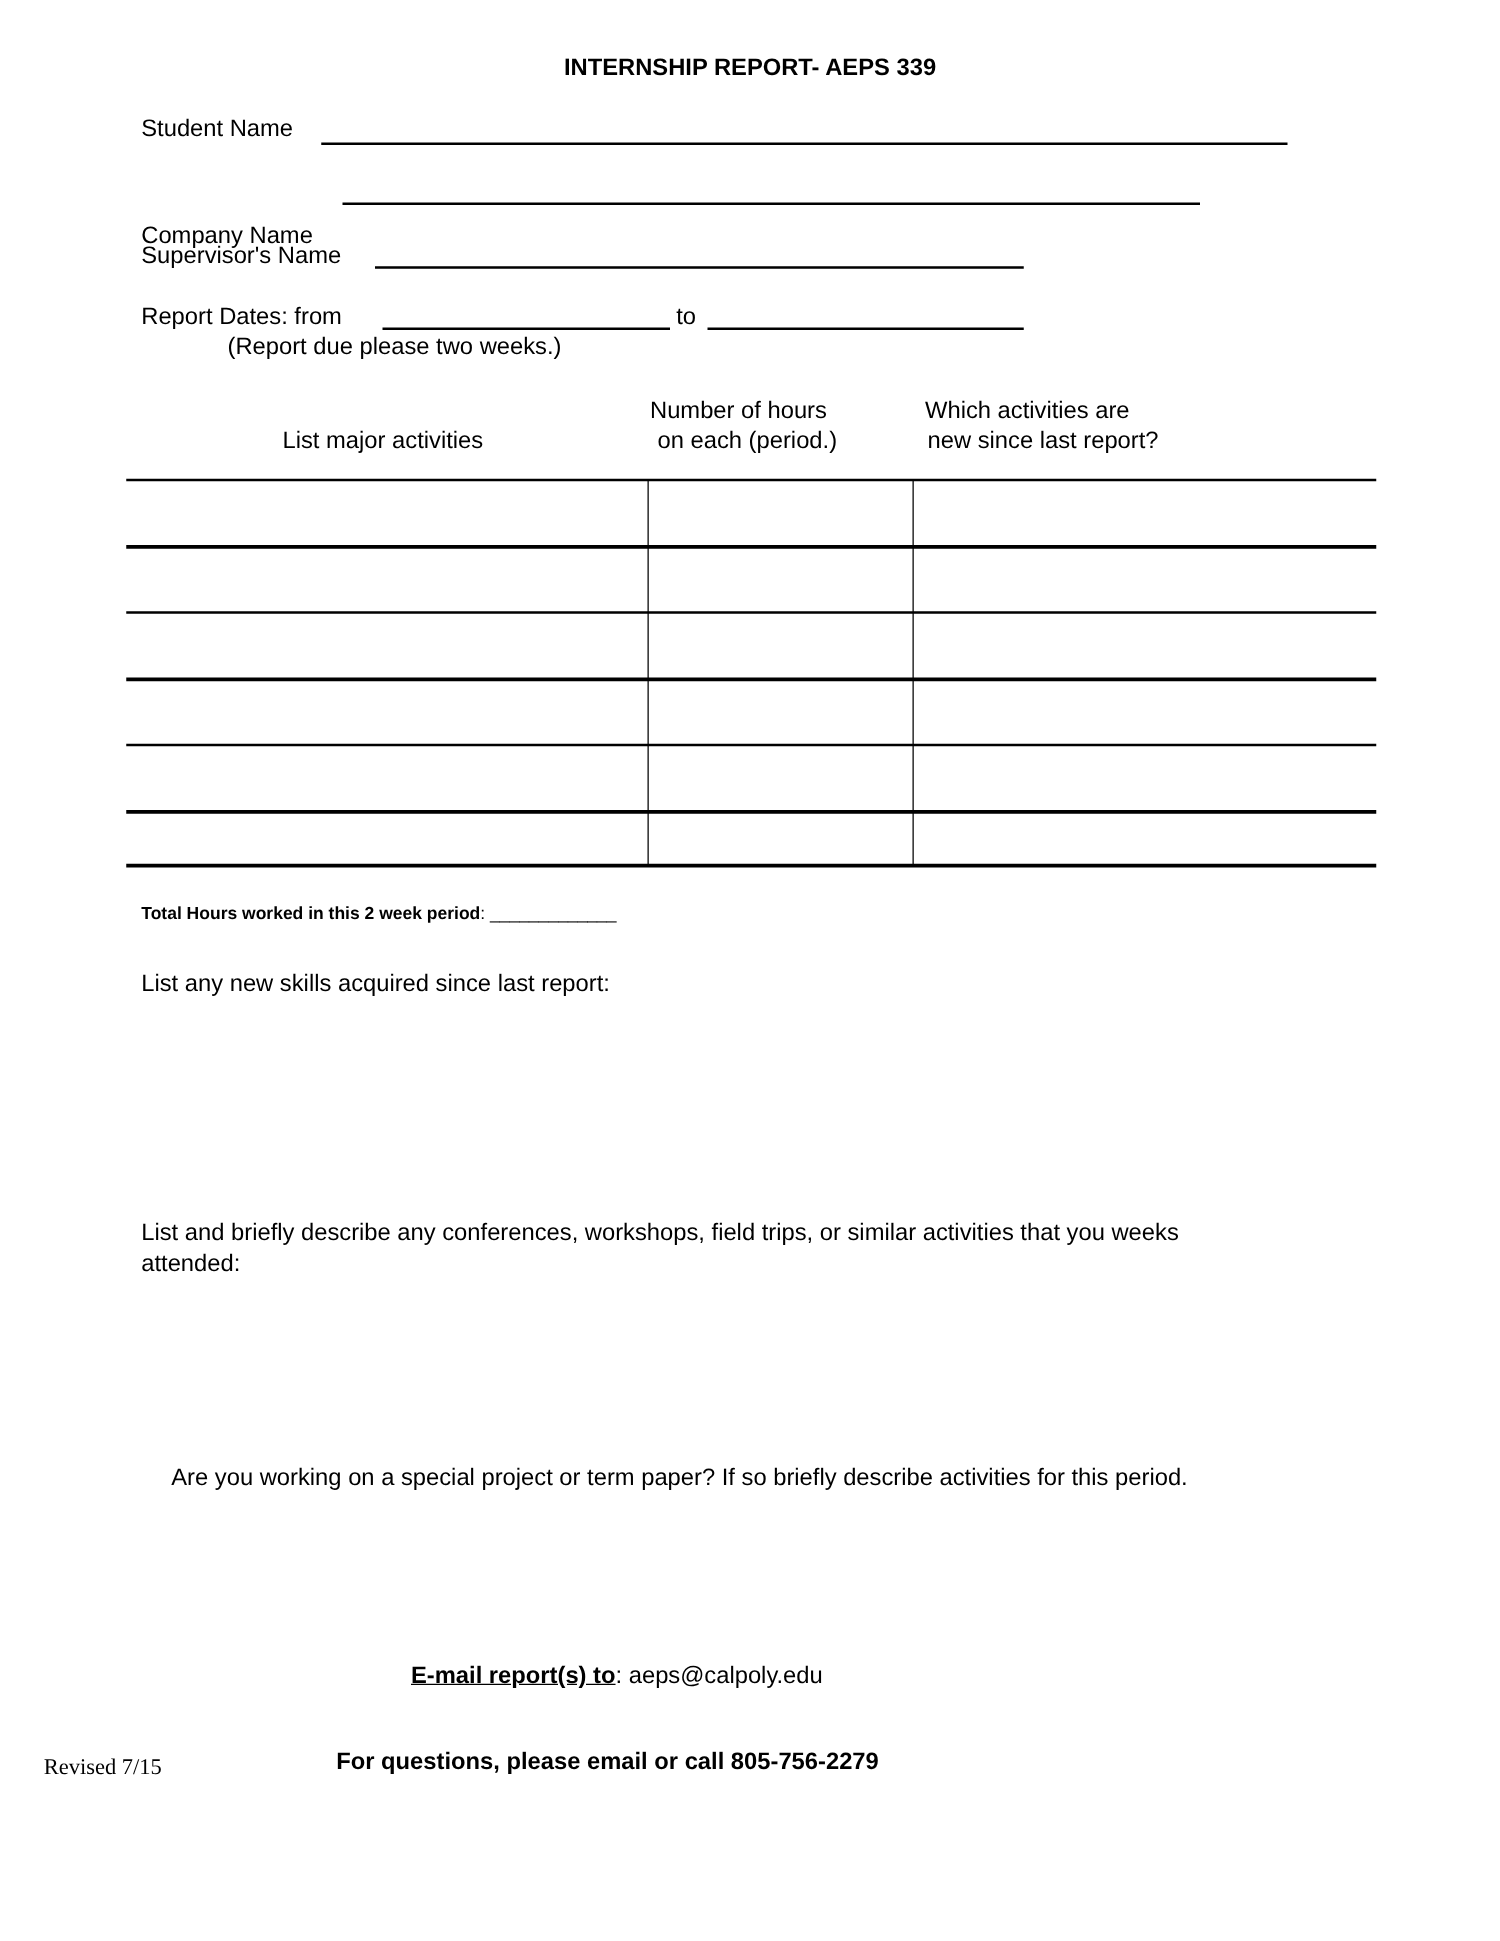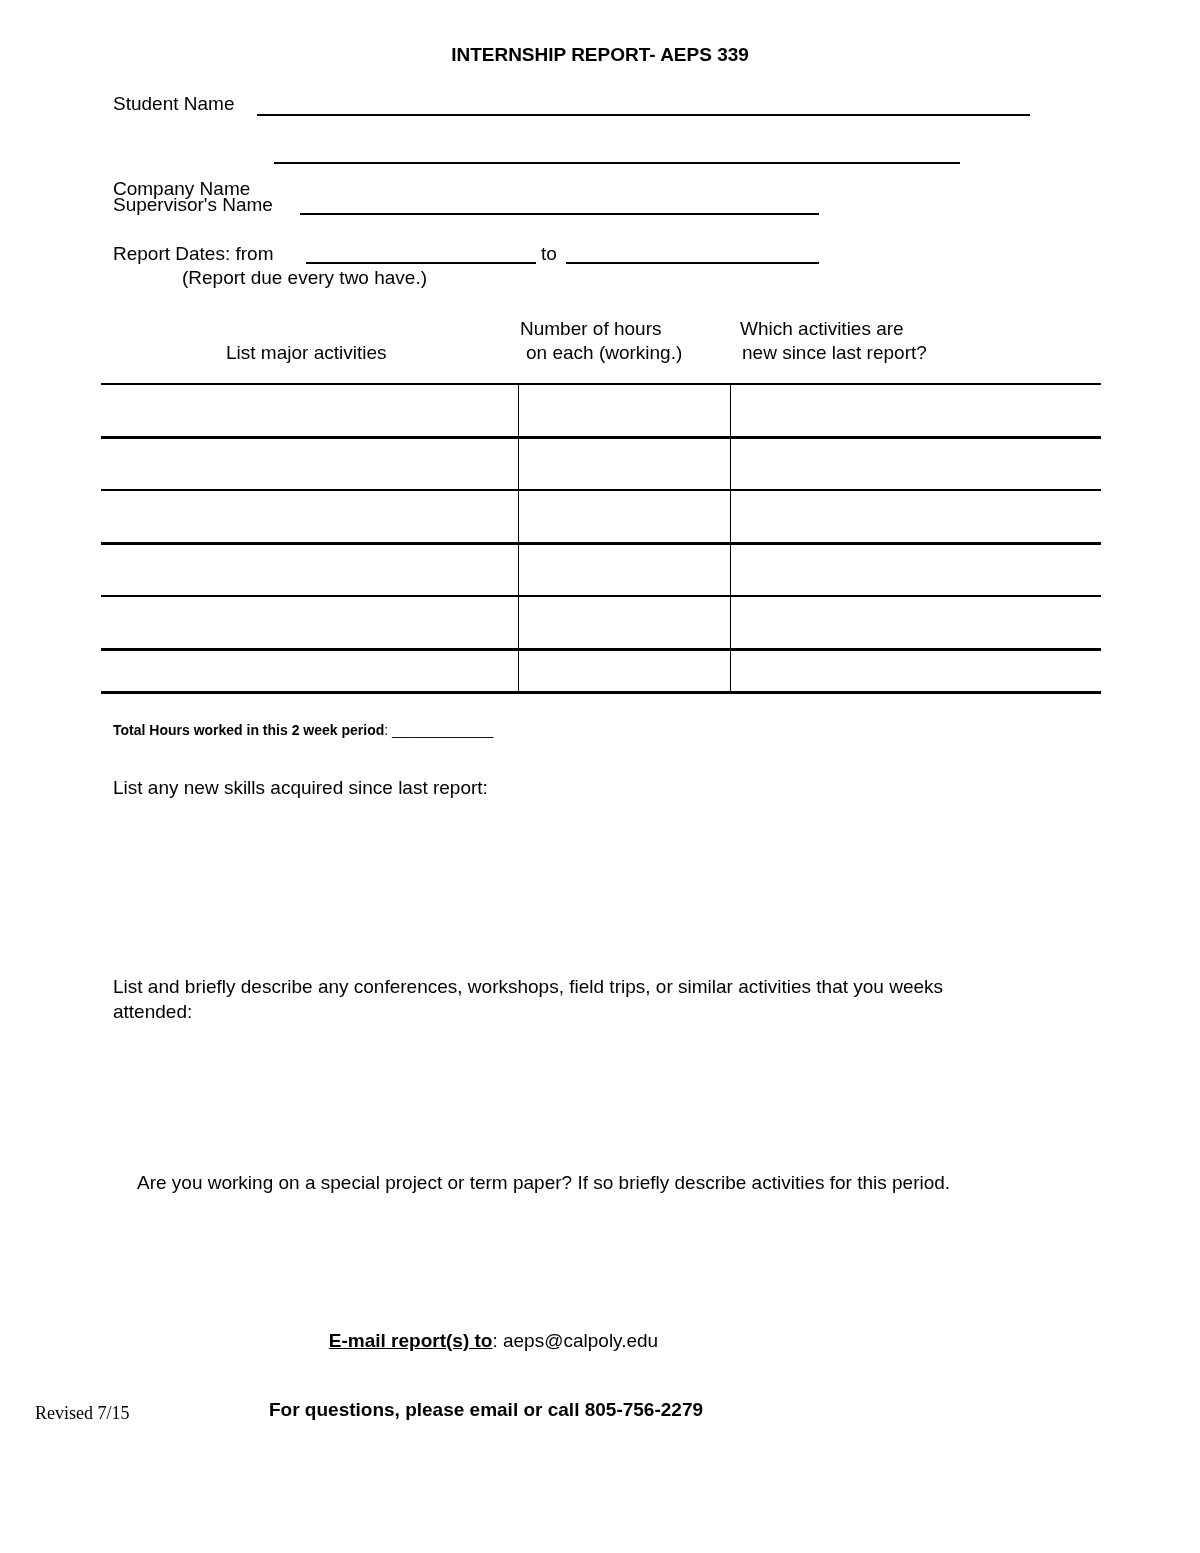--- a/index.html
+++ b/index.html
@@ -25,25 +25,25 @@
 <div class="abs lbl" style="left:113px;top:136px;margin-top:42px;">Company Name</div>
 <div class="line" style="left:274px;top:162px;width:686px;"></div>
 
 <div class="abs lbl" style="left:113px;top:194px;">Supervisor's Name</div>
 <div class="line" style="left:300px;top:213px;width:519px;"></div>
 
 <div class="abs lbl" style="left:113px;top:243px;">Report Dates: from</div>
 <div class="line" style="left:306px;top:262px;width:230px;"></div>
 <div class="abs lbl" style="left:541px;top:243px;">to</div>
 <div class="line" style="left:566px;top:262px;width:253px;"></div>
-<div class="abs lbl" style="left:182px;top:267px;">(Report due every two have.)</div>
+<div class="abs lbl" style="left:182px;top:267px;">(Report due please two weeks.)</div>
 
 <div class="abs table-hdr" style="left:226px;top:341px;">List major activities</div>
 <div class="abs table-hdr" style="left:520px;top:317px;">Number of hours</div>
-<div class="abs table-hdr" style="left:526px;top:341px;">on each (working.)</div>
+<div class="abs table-hdr" style="left:526px;top:341px;">on each (period.)</div>
 <div class="abs table-hdr" style="left:740px;top:317px;">Which activities are</div>
 <div class="abs table-hdr" style="left:742px;top:341px;">new since last report?</div>
 
 <div>
   <div class="hline" style="top:383px;height:2px;"></div>
   <div class="hline" style="top:436px;height:3px;"></div>
   <div class="hline" style="top:489px;height:2px;"></div>
   <div class="hline" style="top:542px;height:3px;"></div>
   <div class="hline" style="top:595px;height:2px;"></div>
   <div class="hline" style="top:648px;height:3px;"></div>

